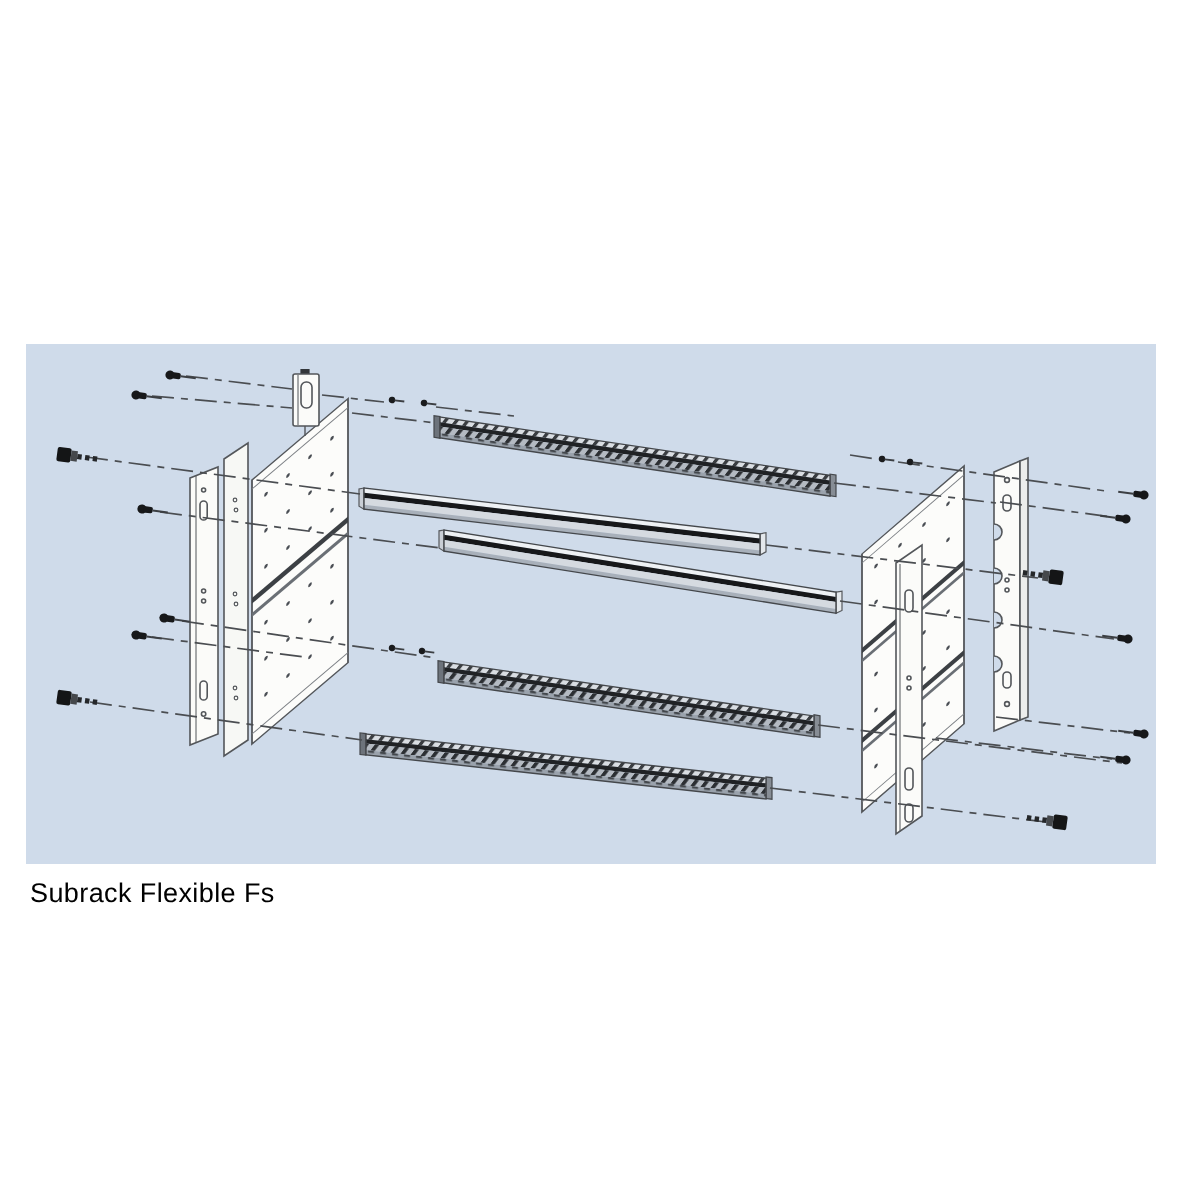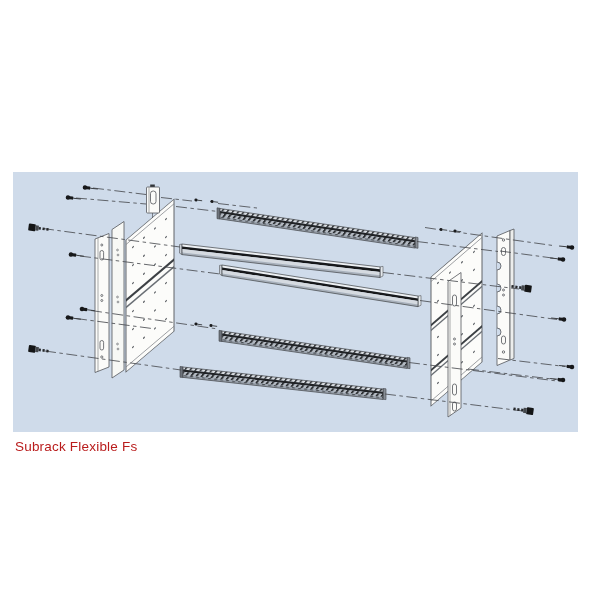--- a/index.html
+++ b/index.html
@@ -3,21 +3,21 @@
 <meta charset="utf-8">
 <style>
   html,body{margin:0;padding:0;background:#ffffff;}
   .stage{
     position:relative;width:600px;height:600px;background:#ffffff;overflow:hidden;
     font-family:"Liberation Sans", sans-serif;
   }
   .figure-svg{position:absolute;left:0;top:0;}
   .caption{
     position:absolute;left:15px;top:439px;
-    font-size:13.5px;line-height:16px;color:#b91c1c;letter-spacing:0.2px;
+    font-size:13.5px;line-height:16px;color:#000000;letter-spacing:0.2px;
   }
 </style>
 </head>
 <body>
 
 <div class="stage">
 
   <svg class="figure-svg" width="600" height="600" viewBox="0 0 600 600">
 
     <defs>

